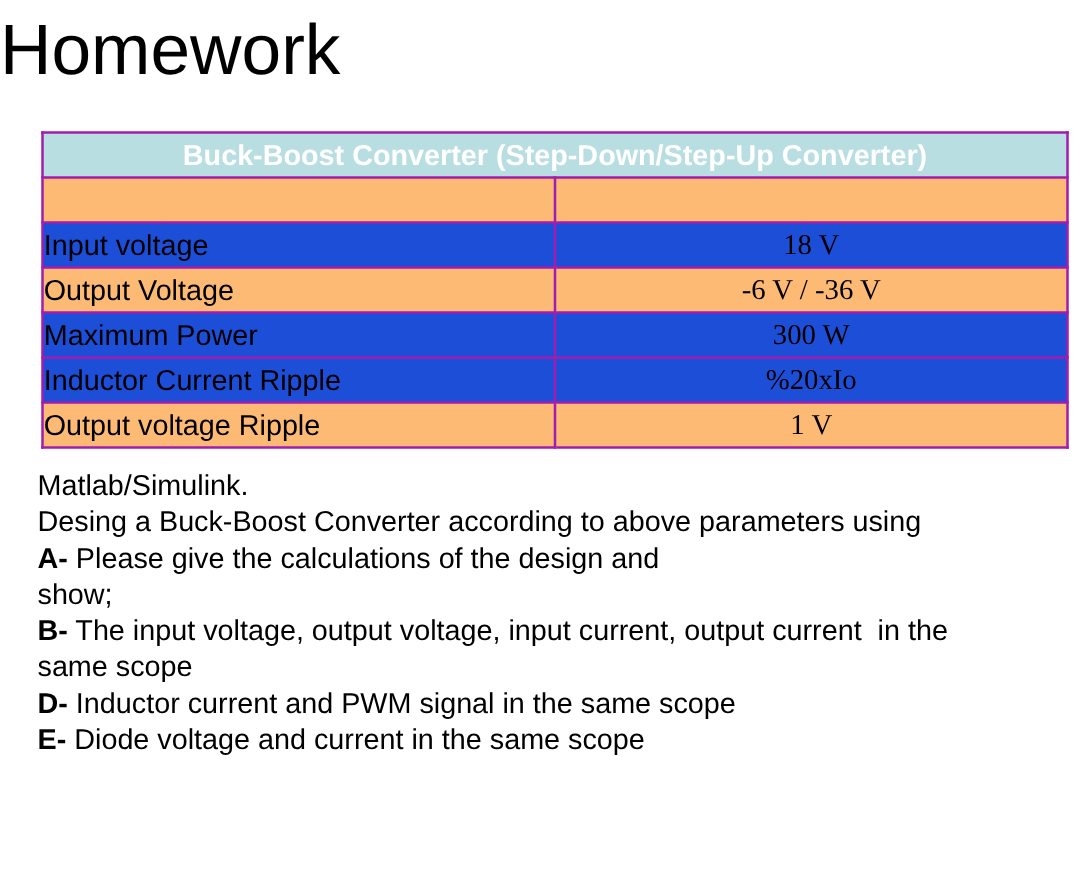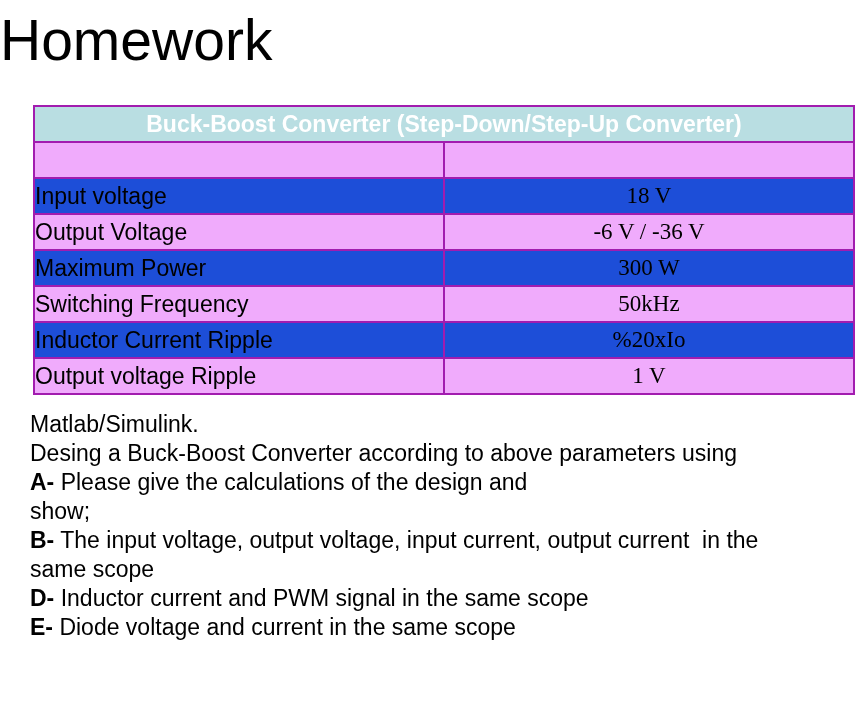--- a/index.html
+++ b/index.html
@@ -33,21 +33,21 @@
     font-size: 23px;
     padding: 0;
     vertical-align: middle;
   }
   td.thead {
     background: #b9dee2;
     color: #ffffff;
     font-weight: 700;
     text-align: center;
   }
-  tr.shade-dark td { background: #f0abfc; }
+  tr.shade-dark td { background: #fdba74; }
   tr.shade-light td { background: #1d4ed8; }
   td.label { width: 410px; padding-left: 8px; text-align: left; }
   td.value { text-align: center; font-family: Liberation Serif, serif; }
 
   .assignment {
     margin: 15px 0 0 30px;
     font-size: 23px;
     line-height: 29px;
   }
   .assignment .line { white-space: pre-wrap; }
@@ -76,24 +76,20 @@
           <td class="value">18 V</td>
         </tr>
         <tr class="shade-dark">
           <td class="label">Output Voltage</td>
           <td class="value">-6 V / -36 V</td>
         </tr>
         <tr class="shade-light">
           <td class="label">Maximum Power</td>
           <td class="value">300 W</td>
         </tr>
-        <tr class="shade-dark">
-          <td class="label">Switching Frequency</td>
-          <td class="value">50kHz</td>
-        </tr>
         <tr class="shade-light">
           <td class="label">Inductor Current Ripple</td>
           <td class="value">%20xIo</td>
         </tr>
         <tr class="shade-dark">
           <td class="label">Output voltage Ripple</td>
           <td class="value">1 V</td>
         </tr>
       </tbody>
   </table>

